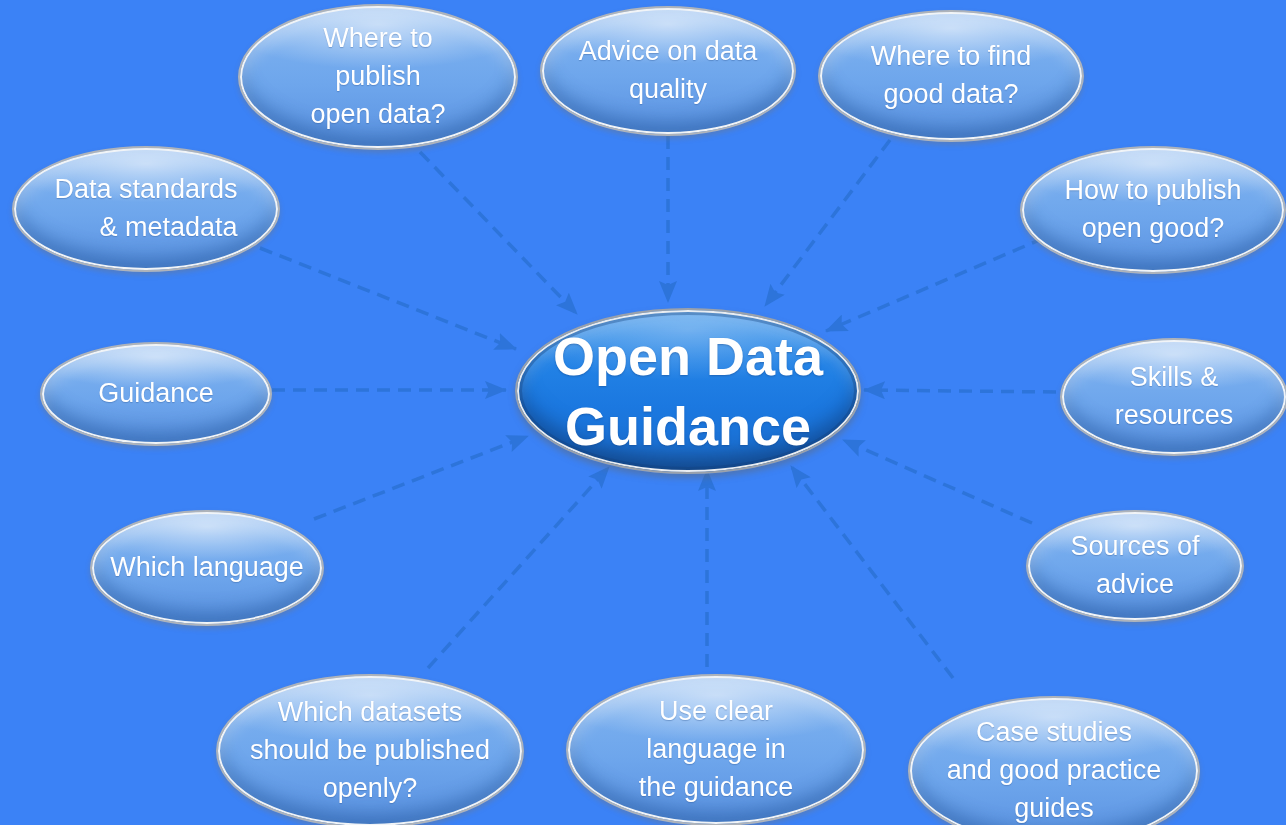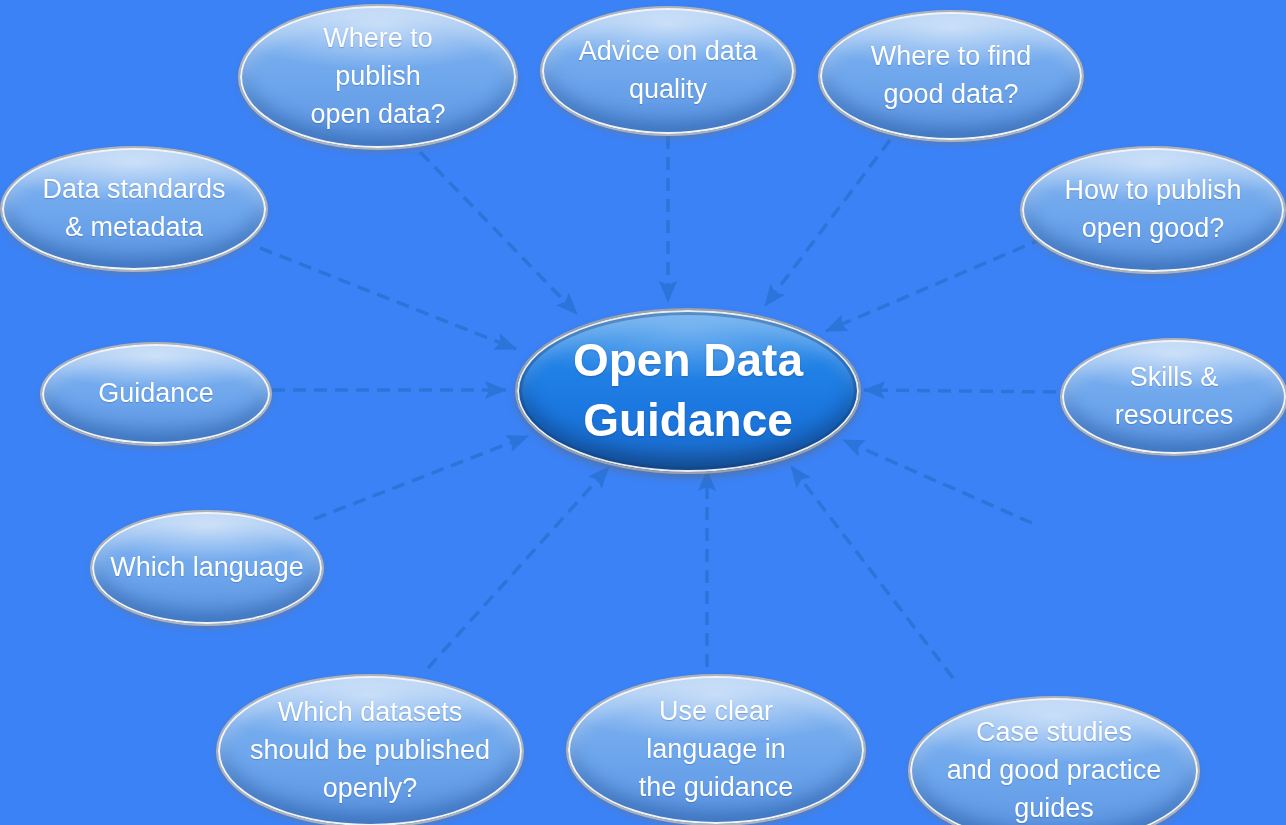--- a/index.html
+++ b/index.html
@@ -39,21 +39,21 @@
       radial-gradient(ellipse 75% 42% at 50% 13%, rgba(255,255,255,0.55), rgba(255,255,255,0) 75%),
       linear-gradient(180deg, #8cbaf1 0%, #77adee 30%, #6ea6ec 55%, #639be6 80%, #5a92e0 100%);
     box-shadow:
       inset 0 0 0 2px #f1f4f7,
       inset 0 10px 16px rgba(255,255,255,0.30),
       inset 0 -12px 18px rgba(22,72,140,0.42),
       0 3px 5px rgba(110,120,135,0.45);
     text-shadow: 0 1px 1px rgba(40,80,140,0.35);
   }
   .hub {
-    font-size: 46px;
+    font-size: 54px;
     font-weight: bold;
     line-height: 1.3;
     border: 2px solid #9aa1ab;
     background:
       radial-gradient(ellipse 75% 42% at 50% 12%, rgba(255,255,255,0.30), rgba(255,255,255,0) 75%),
       linear-gradient(180deg, #3f97ec 0%, #2383e6 30%, #1b78e0 60%, #1b72d6 82%, #1d63b4 100%);
     box-shadow:
       inset 0 0 0 2px #e9edf2,
       inset 0 0 0 5px rgba(18,62,124,0.35),
       inset 0 -14px 20px rgba(10,45,100,0.50),
@@ -67,21 +67,21 @@
   .n2  { left: 540px;  top: 6px;   width: 252px; height: 126px; justify-content: center; }
   .n3  { left: 818px;  top: 10px;  width: 262px; height: 128px; }
   .n4  { left: 1020px; top: 146px; width: 262px; height: 124px; }
   .n5  { left: 1060px; top: 338px; width: 224px; height: 114px; }
   .n6  { left: 1026px; top: 510px; width: 214px; height: 108px; }
   .n7  { left: 908px;  top: 696px; width: 288px; height: 146px; text-align: center; }
   .n8  { left: 566px;  top: 674px; width: 296px; height: 148px; }
   .n9  { left: 216px;  top: 674px; width: 304px; height: 150px; }
   .n10 { left: 90px;   top: 510px; width: 230px; height: 112px; }
   .n11 { left: 40px;   top: 342px; width: 228px; height: 100px; }
-  .n12 { left: 0;    top: 146px; width: 264px; height: 122px; }
+  .n12 { left: 12px;    top: 146px; width: 264px; height: 122px; text-align: right; }
   .c0  { left: 515px;  top: 308px; width: 342px; height: 162px; }
 </style>
 </head>
 <body>
 
 <div class="stage">
 
   <svg class="arrows" viewBox="0 0 1286 825" xmlns="http://www.w3.org/2000/svg" aria-hidden="true">
     <defs>
       <marker id="ah" markerUnits="userSpaceOnUse" markerWidth="22" markerHeight="18" refX="21" refY="9" orient="auto">
@@ -116,20 +116,24 @@
 good data?</span>
   </div>
   <div class="node sat n4">
     <span class="label">How to publish
 open good?</span>
   </div>
   <div class="node sat n5">
     <span class="label">Skills &amp;
 resources</span>
   </div>
+  <div class="node sat n6">
+    <span class="label">Sources of
+advice</span>
+  </div>
   <div class="node sat n7">
     <span class="label">Case studies
 and good practice
 guides</span>
   </div>
   <div class="node sat n8">
     <span class="label">Use clear
 language in
 the guidance</span>
   </div>

